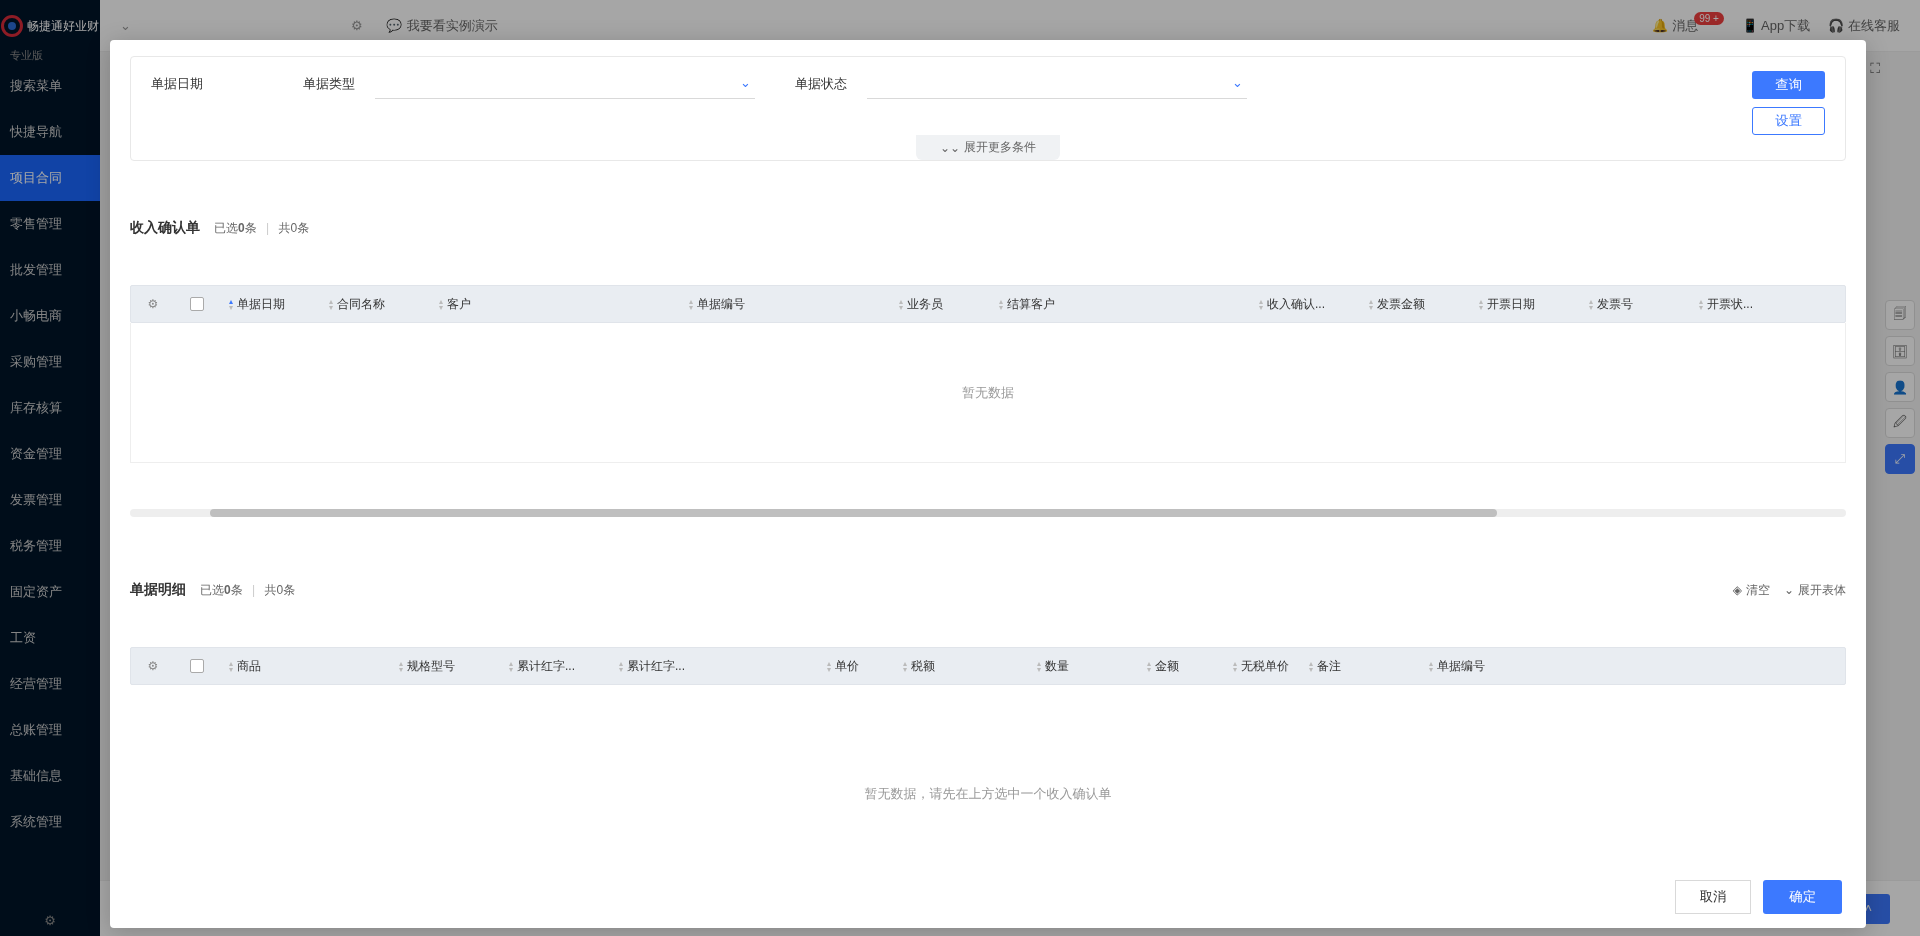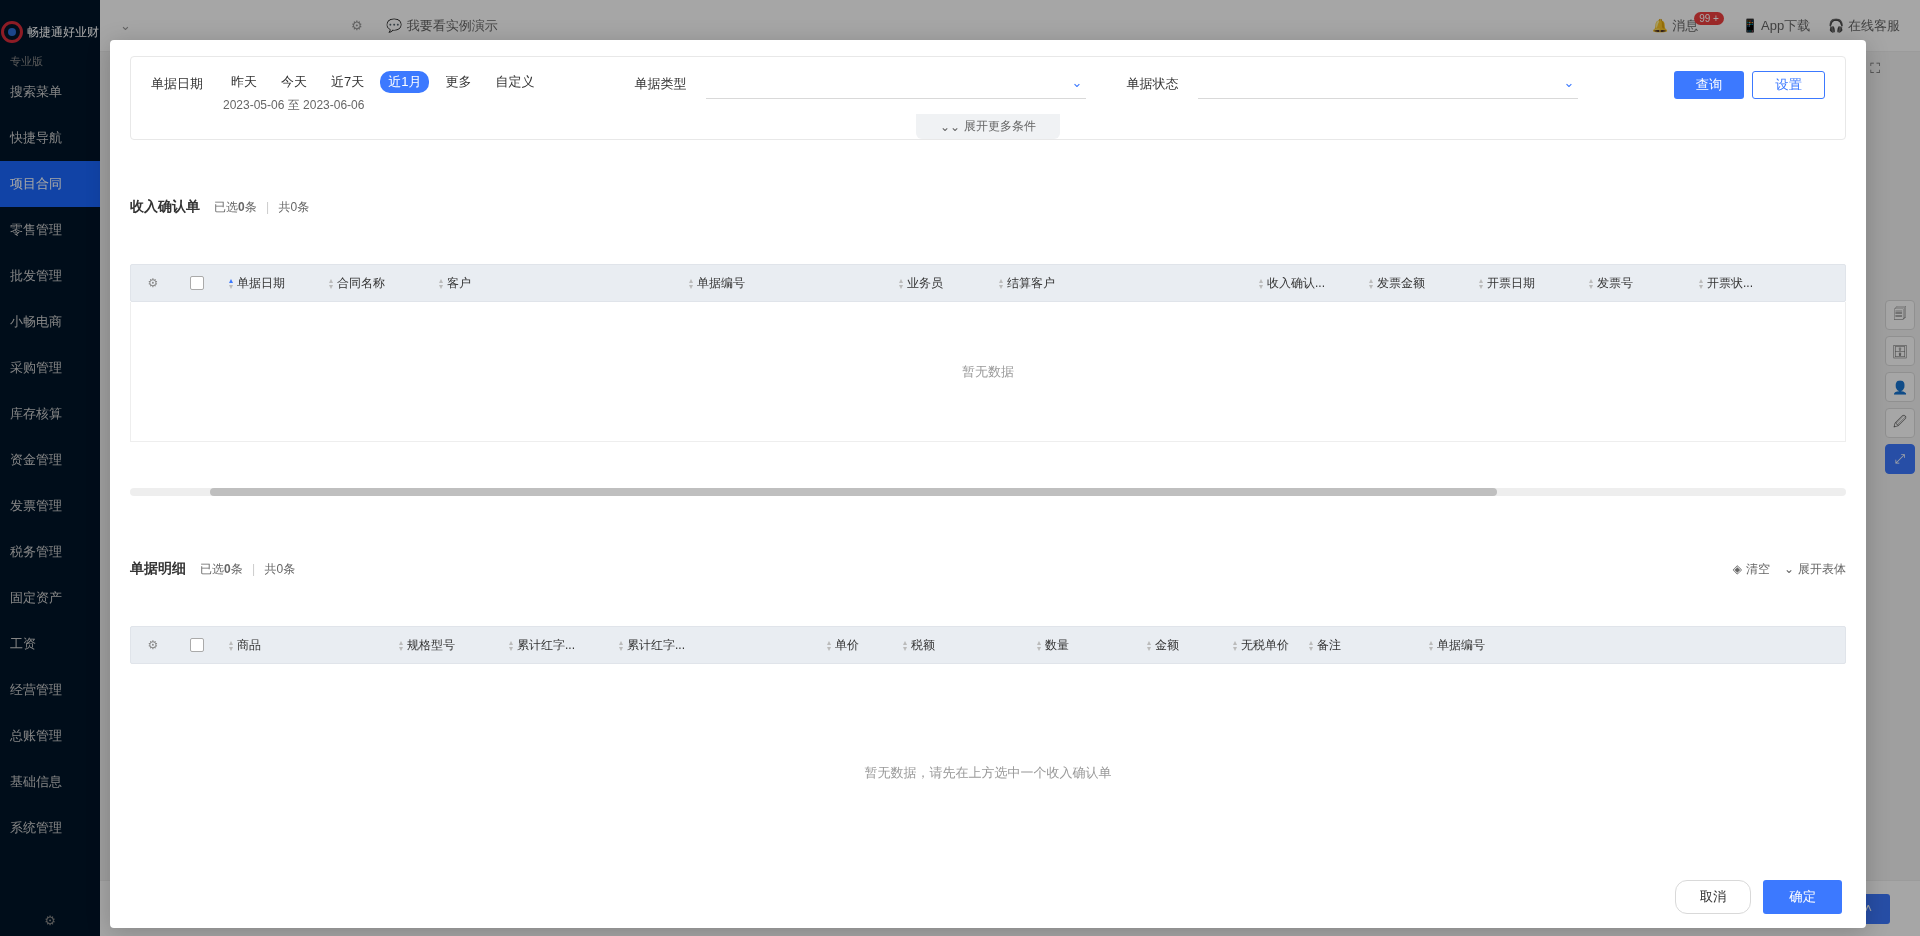--- a/index.html
+++ b/index.html
@@ -4,21 +4,21 @@
 <style>
 * { margin: 0; padding: 0; box-sizing: border-box; }
 body { font-family: "Microsoft YaHei", Arial, sans-serif; font-size: 13px; color: #333; background: #f5f5f5; overflow: hidden; width: 1920px; height: 936px; position: relative; }
 
 
 .bg-app { position: absolute; inset: 0; filter: blur(0px); }
 .bg-logo-icon { width: 22px; height: 22px; border-radius: 50%; border: 3px solid #d92b3a; position: relative; }
 .bg-logo-icon::after { content:''; position:absolute; inset:4px; border-radius:50%; background:#2b6cd6; }
 .bg-top-right { margin-left: auto; display: flex; align-items: center; gap: 18px; color: #666; }
 .badge-99 { background:#f04040; color:#fff; font-size:10px; padding:1px 5px; border-radius:8px; margin-left:-4px; position:relative; top:-8px; }
-.bg-left { position: absolute; left: 0; top: 0; bottom: 0; width: 100px; background: #001529; color: #ccc; padding-top: 6px; }
+.bg-left { position: absolute; left: 0; top: 0; bottom: 0; width: 100px; background: #001529; color: #ccc; padding-top: 0; }
 .bg-left .brand { height:52px; display:flex; align-items:center; justify-content:center; gap:4px; color:#fff; font-size:12px; }
 .bg-left .sub { font-size:11px; color:#888; text-align:left; padding-left:10px; margin-top:-4px; }
 .bg-left .menu-item { padding: 14px 10px; font-size: 13px; color: #ccc; }
 .bg-left .menu-item.active { background: #1b68ff; color: #fff; }
 .bg-left .gear-b { position:absolute; bottom:8px; left:50%; transform:translateX(-50%); color:#888; }
 .bg-btn-outline { border:1px solid #3c79ff; color:#3c79ff; background:#fff; padding:4px 12px; border-radius:3px; }
 .bg-right-icons { position:absolute; right:0; top:92px; width:40px; display:flex; flex-direction:column; gap:6px; align-items:center; }
 .bg-ri { width:30px; height:30px; border:1px solid #ddd; border-radius:4px; background:#fff; display:flex; align-items:center; justify-content:center; color:#666; }
 .bg-ri.active { background:#3c79ff; color:#fff; border-color:#3c79ff; }
 .bg-close-full { position:absolute; right:40px; top:60px; display:flex; gap:8px; color:#666; }
@@ -43,21 +43,21 @@
 .filter-label { color: #333; padding-top: 4px; min-width: 60px; }
 .date-options { display: flex; flex-direction: column; }
 .date-chips { display: flex; gap: 8px; align-items: center; }
 .chip { padding: 2px 8px; border-radius: 10px; cursor: pointer; color: #333; }
 .chip.active { background: #3c79ff; color: #fff; }
 .date-range { color: #666; font-size: 12px; margin-top: 4px; }
 .sel { border: none; border-bottom: 1px solid #d9d9d9; width: 380px; height: 28px; background: transparent; position: relative; }
 .sel .chev { position:absolute; right:4px; top:4px; color:#3c79ff; }
 .btn-primary { background: #3c79ff; color: #fff; border: none; padding: 5px 22px; border-radius: 3px; cursor: pointer; }
 .btn-outline { background: #fff; color: #3c79ff; border: 1px solid #3c79ff; padding: 4px 22px; border-radius: 3px; cursor: pointer; }
-.filter-btns { display: flex; flex-direction: row; gap: 8px; margin-left: auto; }
+.filter-btns { display: flex; flex-direction: column; gap: 8px; margin-left: auto; }
 .expand-bar { display:flex; justify-content:center; }
 .expand-pill { background: #f0f2f4; color: #666; padding: 4px 24px; border-radius: 0 0 6px 6px; font-size: 12px; cursor: pointer; display: flex; align-items: center; gap: 4px; position: relative; top: 0; }
 
 .section-head { display: flex; align-items: center; padding: 10px 20px 8px 20px; gap: 14px; }
 .section-title { font-weight: 600; font-size: 14px; }
 .sel-info { color: #666; font-size: 12px; }
 .sel-info .divider { color:#ccc; margin:0 6px; }
 .head-actions { margin-left: auto; display: flex; gap: 14px; color: #666; font-size: 12px; }
 .head-actions .act { display:flex; align-items:center; gap:4px; cursor:pointer; }
 
@@ -67,21 +67,21 @@
 .th-gear { width: 44px; justify-content: center; color: #888; }
 .th-chk { width: 44px; justify-content: center; }
 .chk { width: 14px; height: 14px; border: 1px solid #aaa; border-radius: 2px; background: #fff; }
 .tbody-empty { height: 140px; display: flex; align-items: center; justify-content: center; color: #999; border: 1px solid #eee; border-top: none; }
 .hscroll { height: 8px; background: #eee; margin: 6px 20px 0 20px; border-radius: 4px; position: relative; }
 .hscroll .thumb { position: absolute; left: 80px; width: 75%; top: 0; bottom: 0; background: #bfbfbf; border-radius: 4px; }
 
 .detail-empty { flex: 1; display: flex; align-items: flex-start; justify-content: center; padding-top: 60px; color: #999; }
 
 .modal-footer { padding: 14px 24px; display: flex; justify-content: flex-end; gap: 12px; border-top: 0; }
-.btn-default { background: #fff; border: 1px solid #d9d9d9; color: #333; padding: 7px 24px; border-radius: 12px; cursor: pointer; }
+.btn-default { background: #fff; border: 1px solid #d9d9d9; color: #333; padding: 7px 24px; border-radius: 0; cursor: pointer; }
 .btn-confirm { background: #3c79ff; color: #fff; border: none; padding: 8px 26px; border-radius: 3px; cursor: pointer; }
 .sort-ic::before { content:"▴"; display:block; font-size:8px; color:#bbb; }
 .sort-ic::after { content:"▾"; display:block; font-size:8px; color:#bbb; margin-top:-3px; }
 .sort-ic.asc::before { color:#3c79ff; }
 </style>
 </head>
 <body>
 
 <div class="bg-app">
   <div class="bg-left">
@@ -154,31 +154,20 @@
 <div class="mask"></div>
 
 <div class="modal">
 
   <div class="modal-body">
 
     <div class="filter-box">
       <div class="filter-row">
         <div class="filter-item">
           <span class="filter-label">单据日期</span>
-          <div class="date-options">
-            <div class="date-chips">
-              <span class="chip">昨天</span>
-              <span class="chip">今天</span>
-              <span class="chip">近7天</span>
-              <span class="chip active">近1月</span>
-              <span class="chip">更多</span>
-              <span class="chip">自定义</span>
-            </div>
-            <div class="date-range">2023-05-06 至 2023-06-06</div>
-          </div>
         </div>
 
         <div class="filter-item" style="margin-left:52px;">
           <span class="filter-label">单据类型</span>
           <div class="sel">
               <span class="chev">⌄</span>
             </div>
         </div>
 
         <div class="filter-item">

